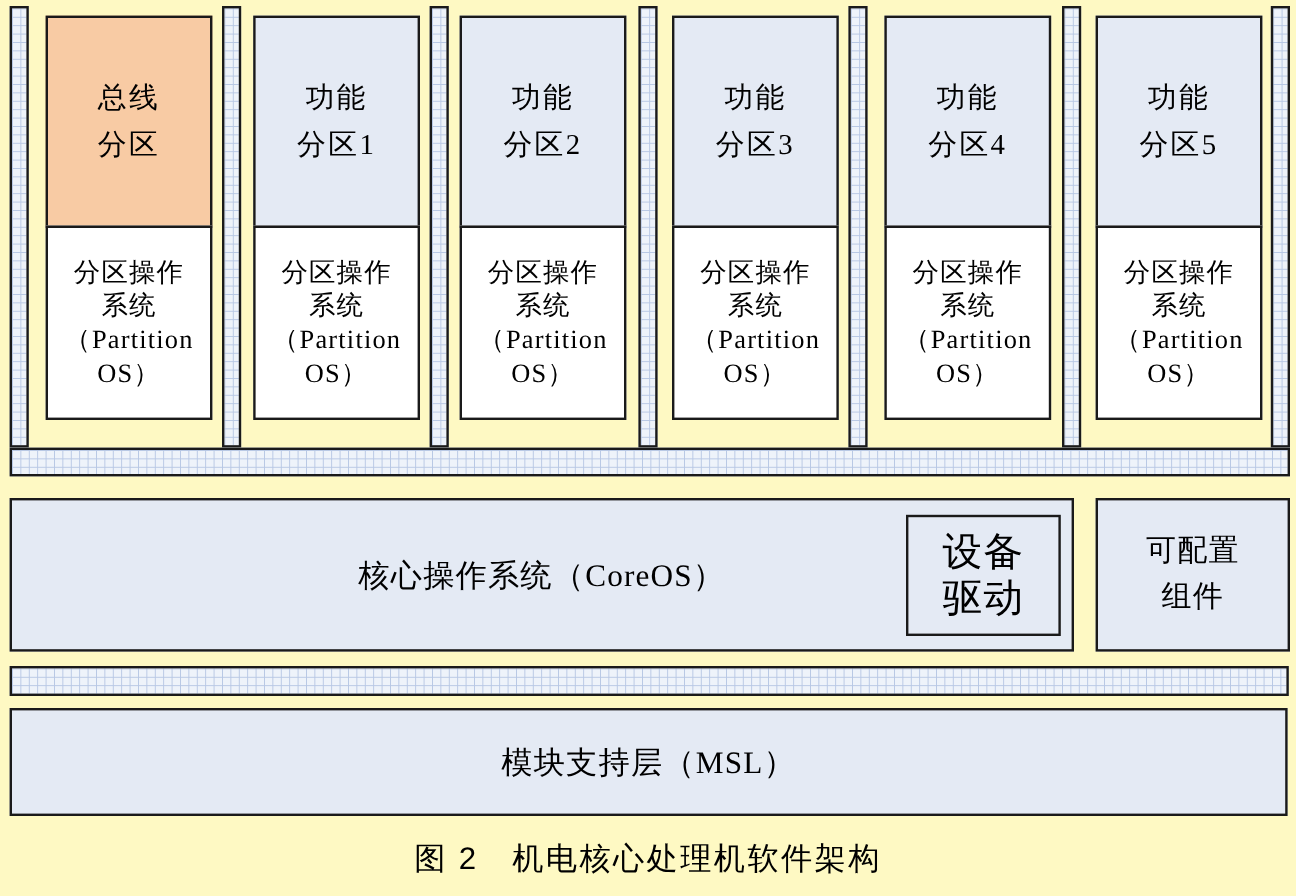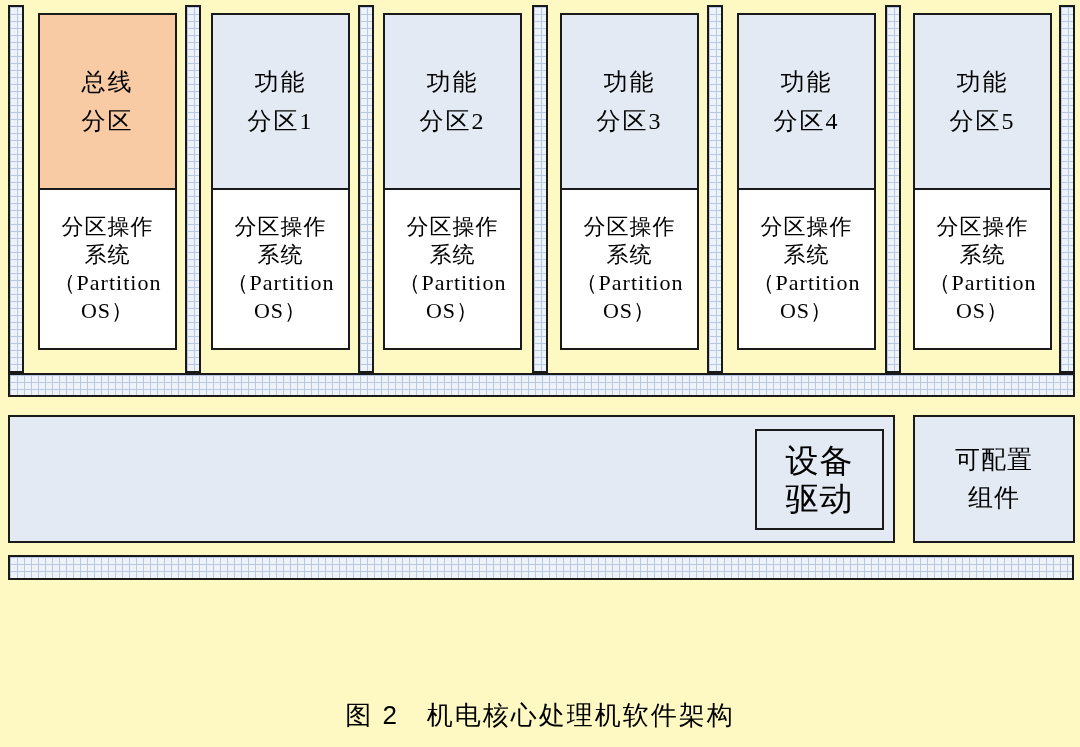--- a/index.html
+++ b/index.html
@@ -177,25 +177,29 @@
     <div class="pos-box">分区操作
 系统
 （Partition
 OS）</div>
   </div>
 
   <div class="hatch hbar-top"></div>
   <div class="hatch hbar-bottom"></div>
 
   <div class="layer-box coreos">
+    <span>核心操作系统（CoreOS）</span>
     <div class="device-driver">设备
 驱动</div>
   </div>
 
   <div class="layer-box configurable">可配置
 组件</div>
 
+  <div class="layer-box msl">
+    <span>模块支持层（MSL）</span>
+  </div>
 
   <div class="caption">
     <span class="fig-no">图 2</span><span>机电核心处理机软件架构</span>
   </div>
 
 </div>
 
 </body></html>

